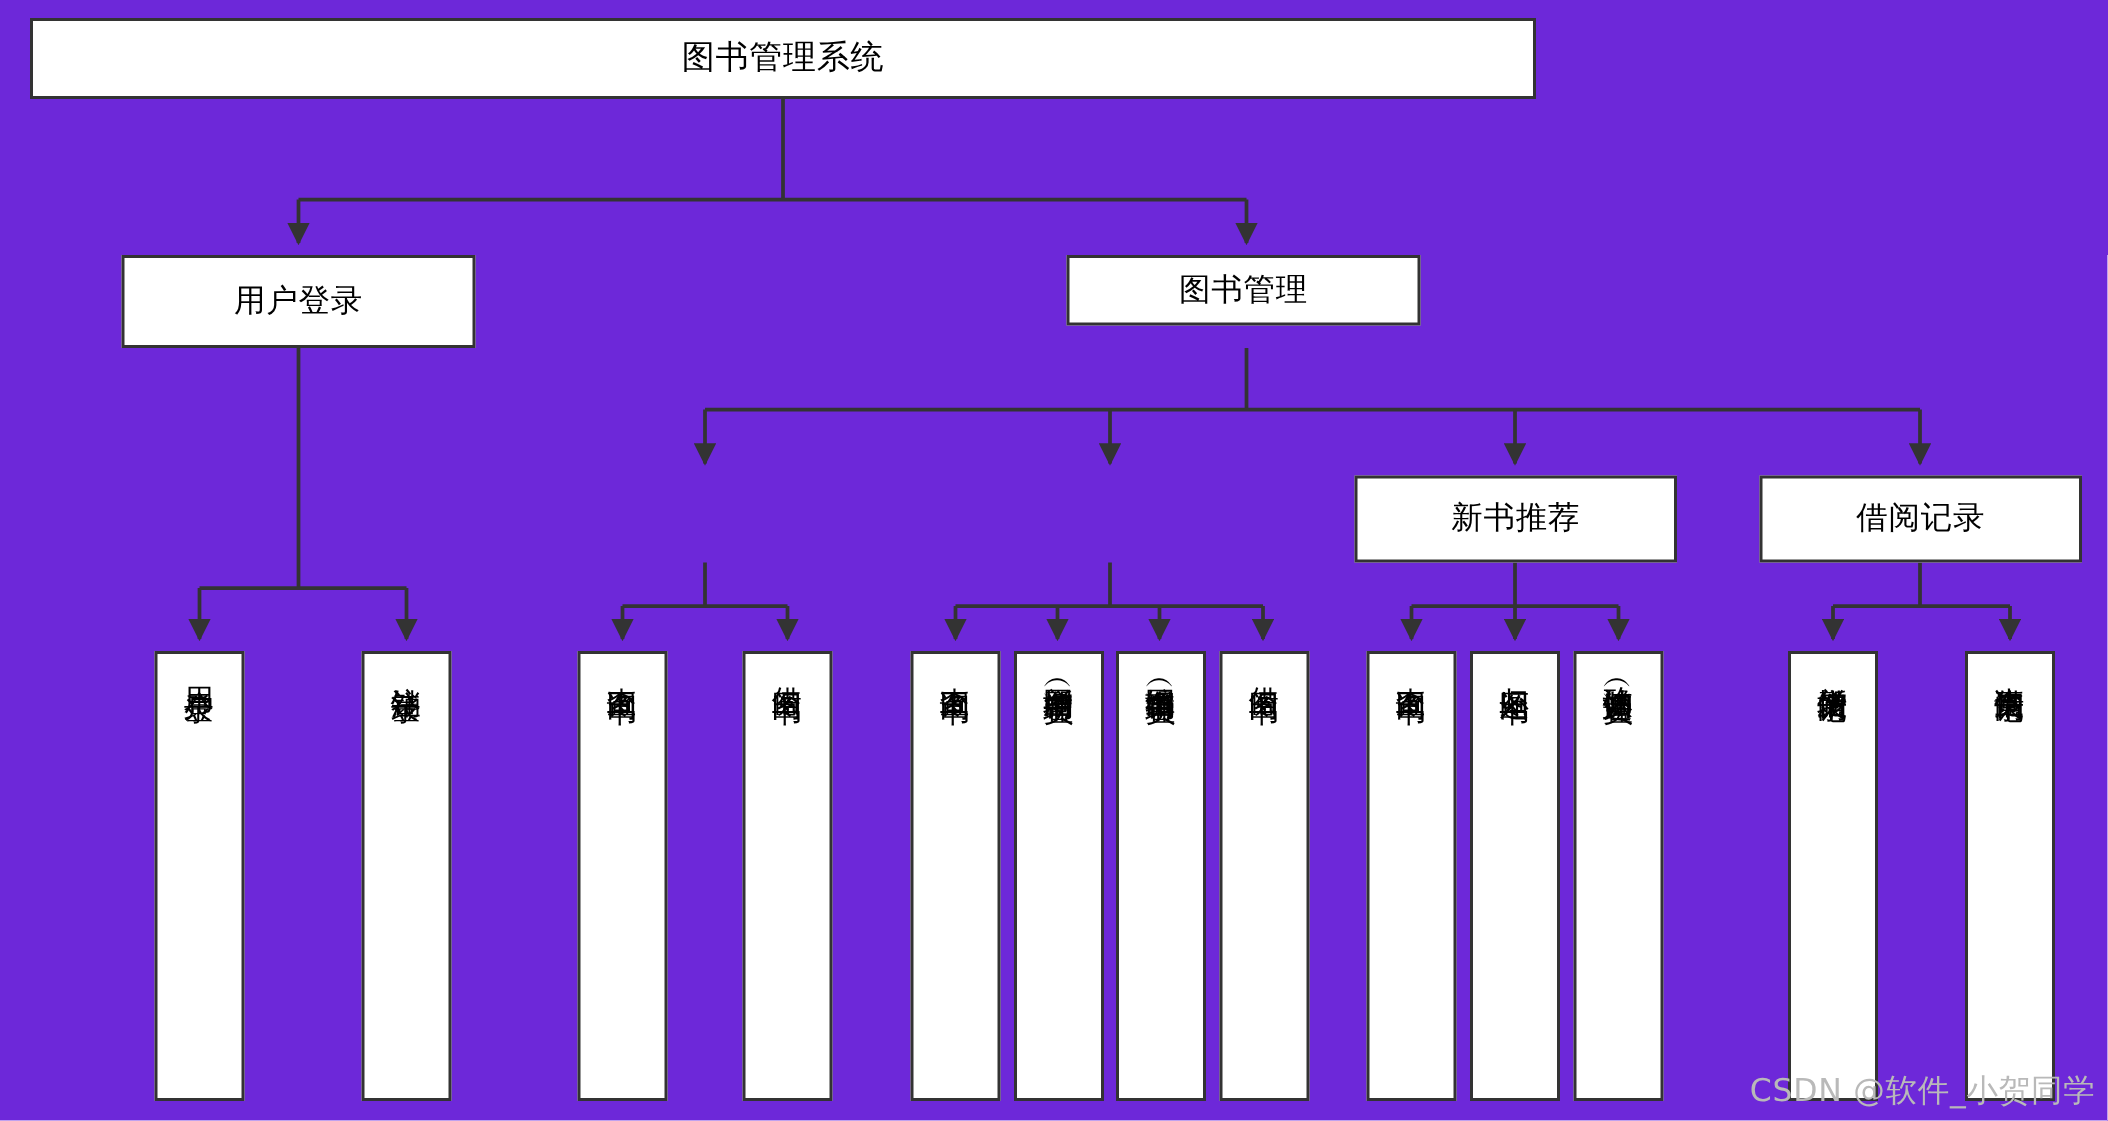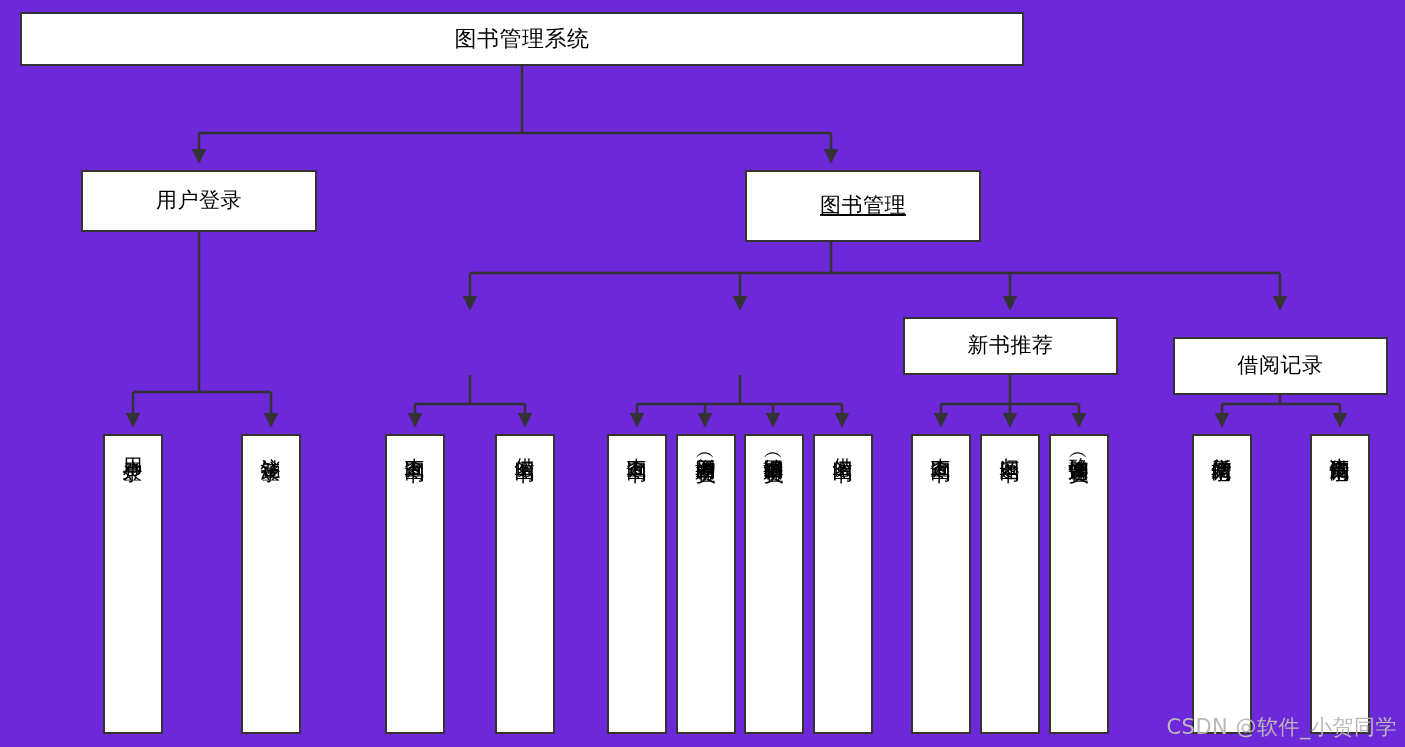--- a/index.html
+++ b/index.html
@@ -126,28 +126,28 @@
     </g>
   </svg>
 
   <div class="node horiz root" style="left:20px; top:12px; width:1004px; height:54px;">
     <span class="label">图书管理系统</span>
   </div>
 
   <div class="node horiz" style="left:81px; top:170px; width:236px; height:62px;">
     <span class="label">用户登录</span>
   </div>
-  <div class="node horiz" style="left:745px; top:170px; width:236px; height:72px;text-decoration:underline;">
+  <div class="node horiz" style="left:711px; top:170px; width:236px; height:47px;">
     <span class="label">图书管理</span>
   </div>
 
   <div class="node horiz" style="left:903px; top:317px; width:215px; height:58px;">
     <span class="label">新书推荐</span>
   </div>
-  <div class="node horiz" style="left:1173px; top:317px; width:215px; height:58px;margin-top:20px;">
+  <div class="node horiz" style="left:1173px; top:317px; width:215px; height:58px;">
     <span class="label">借阅记录</span>
   </div>
 
   <div class="node vert" style="left:103px; top:434px; width:60px; height:300px;">
     <span class="label">用户登录</span>
   </div>
   <div class="node vert" style="left:241px; top:434px; width:60px; height:300px;">
     <span class="label">注销登录</span>
   </div>
 

